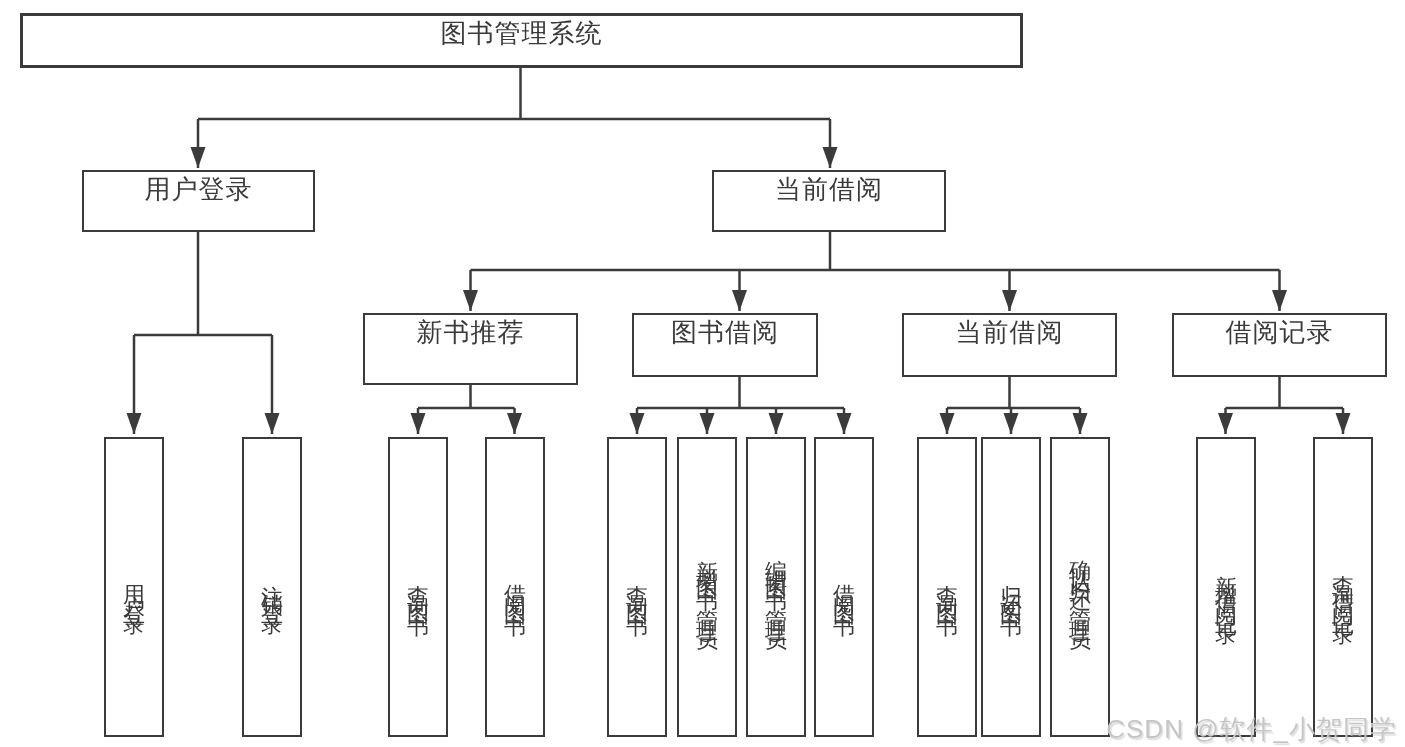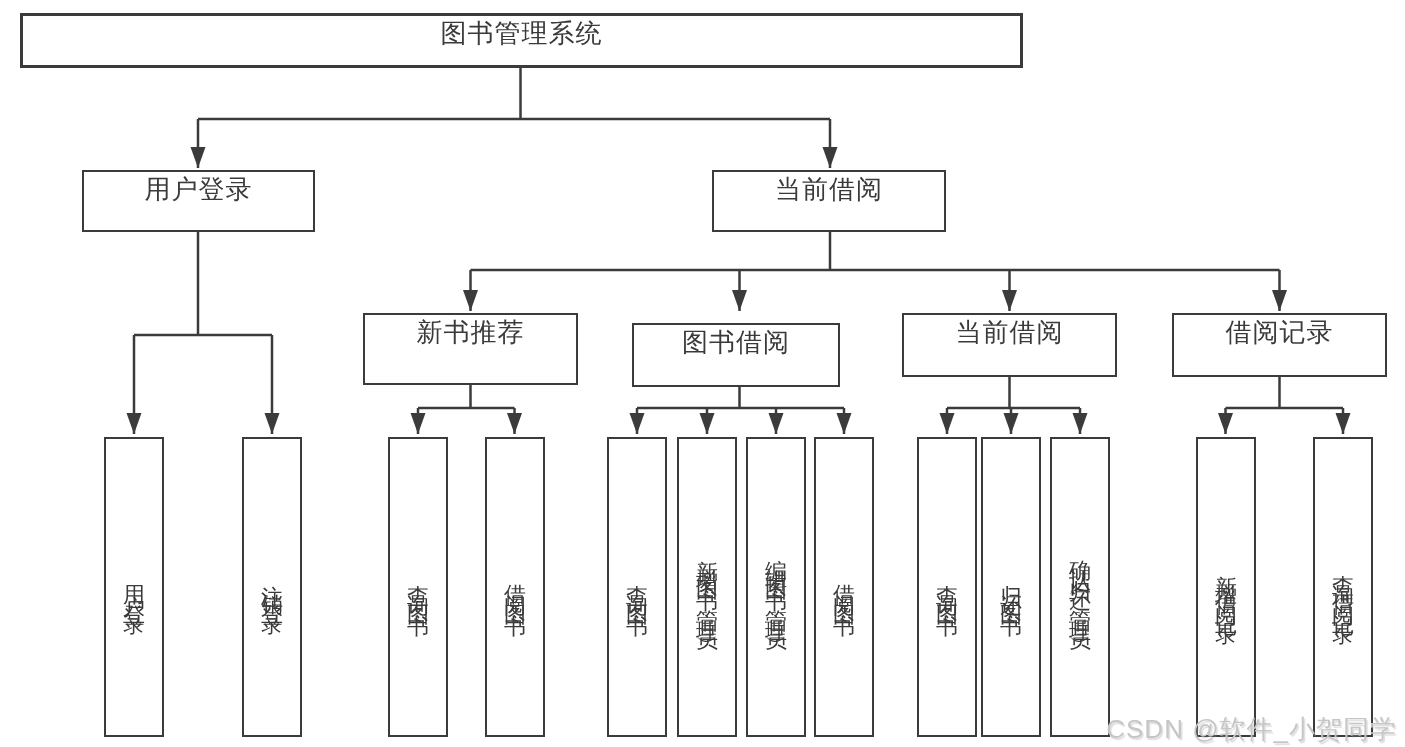--- a/index.html
+++ b/index.html
@@ -124,21 +124,21 @@
   <div class="hbox thin" style="left:82px; top:170px; width:233px; height:62px;">
     <span>用户登录</span>
   </div>
   <div class="hbox thin" style="left:712px; top:170px; width:234px; height:62px;">
     <span>当前借阅</span>
   </div>
 
   <div class="hbox thin" style="left:363px; top:313px; width:215px; height:72px;">
     <span>新书推荐</span>
   </div>
-  <div class="hbox thin" style="left:632px; top:323px; width:208px; height:64px;">
+  <div class="hbox thin" style="left:632px; top:313px; width:186px; height:64px;">
     <span>图书借阅</span>
   </div>
   <div class="hbox thin" style="left:902px; top:313px; width:215px; height:64px;">
     <span>当前借阅</span>
   </div>
   <div class="hbox thin" style="left:1172px; top:313px; width:215px; height:64px;">
     <span>借阅记录</span>
   </div>
 
   <div class="leaf" style="left:104px;">

